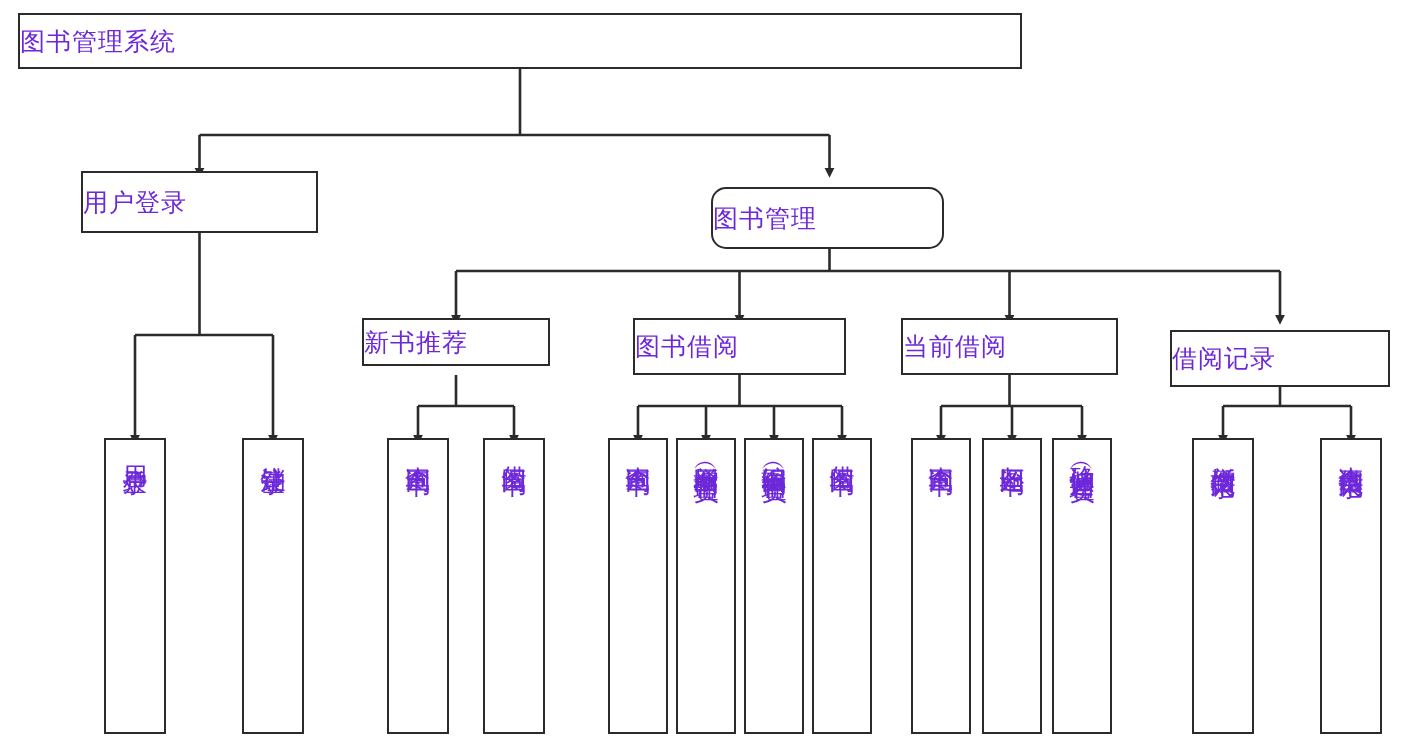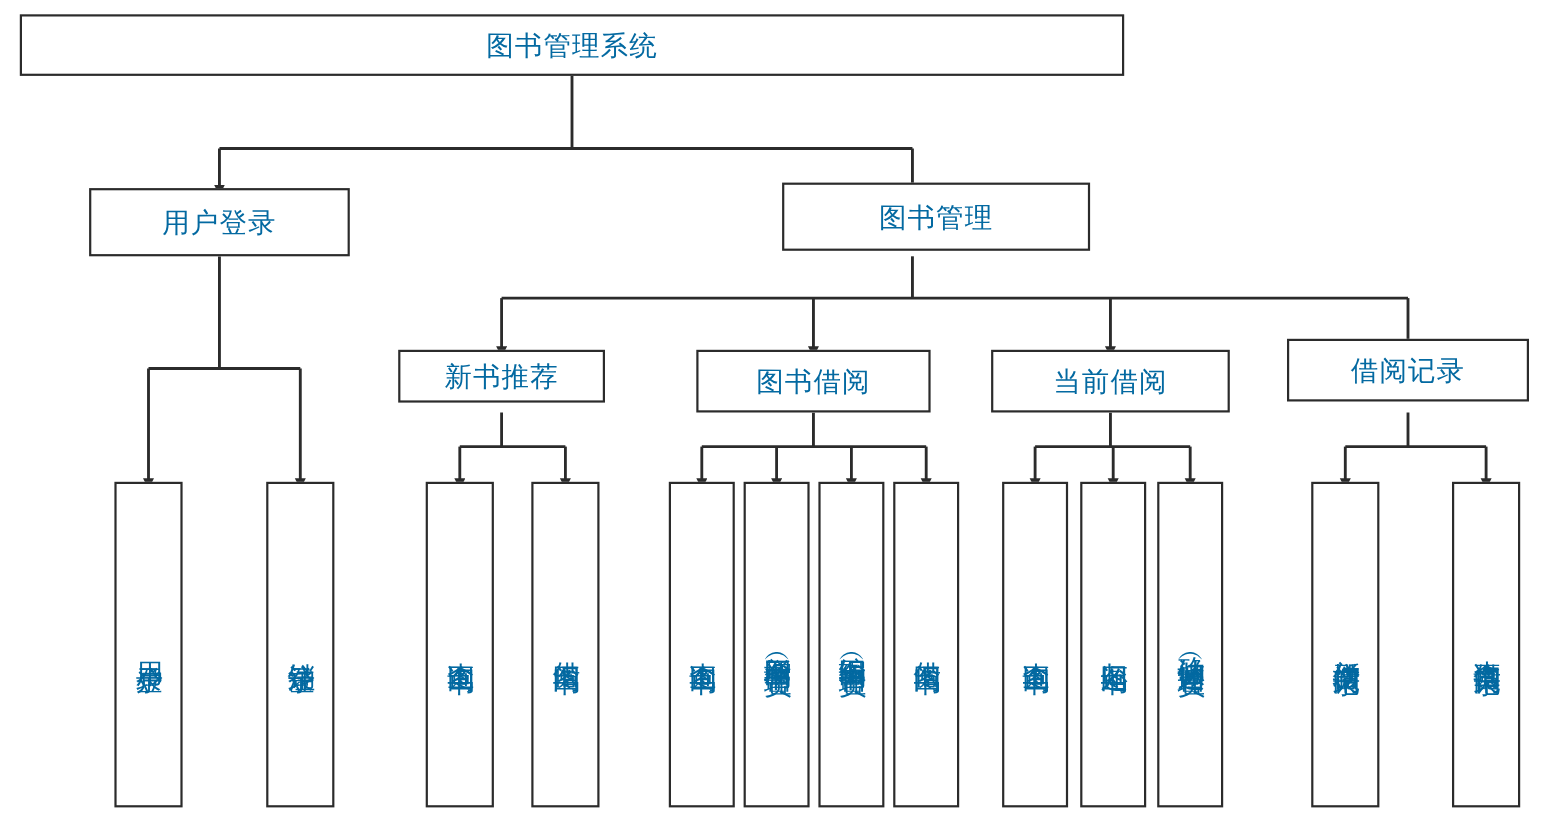--- a/index.html
+++ b/index.html
@@ -5,22 +5,22 @@
   html,body{margin:0;padding:0;background:#ffffff;}
   body{
     width:1405px;height:747px;overflow:hidden;
     font-family:"Liberation Sans","DejaVu Sans",sans-serif;
   }
   #stage{position:relative;width:1405px;height:747px;background:#fff;}
   svg#wires{position:absolute;left:0;top:0;width:1405px;height:747px;}
   .node{
     position:absolute;box-sizing:border-box;
     background:#ffffff;border:2.5px solid #2b2b2b;
-    display:flex;align-items:center;justify-content:center;
-    color:#0369a1;
+    display:flex;align-items:center;
+    color:#6d28d9;
   }
   .node.h{font-size:25px;letter-spacing:1px;}
   .node.v{
     writing-mode:vertical-rl;text-orientation:upright;
     font-size:25px;line-height:1.08;letter-spacing:2px;
     padding:6px 0;
   }
   .node.v > span{
     writing-mode:vertical-rl;text-orientation:upright;
     display:block;text-align:center;white-space:normal;
@@ -79,34 +79,34 @@
       </g>
   </svg>
 
   <div class="node h" style="left: 18px; top: 13px; width: 1004px; height: 56px;">
       <span>图书管理系统</span>
     </div>
 
   <div class="node h" style="left: 81px; top: 171px; width: 237px; height: 62px;">
       <span>用户登录</span>
     </div>
-  <div class="node h" style="left: 711px; top: 166px; width: 280px; height: 62px;">
+  <div class="node h" style="left: 711px; top: 187px; width: 233px; height: 62px; border-radius: 15px;">
       <span>图书管理</span>
     </div>
 
   <div class="node h" style="left: 362px; top: 318px; width: 188px; height: 48px;">
       <span>新书推荐</span>
     </div>
   <div class="node h" style="left: 633px; top: 318px; width: 213px; height: 57px;">
       <span>图书借阅</span>
     </div>
   <div class="node h" style="left: 901px; top: 318px; width: 217px; height: 57px;">
       <span>当前借阅</span>
     </div>
-  <div class="node h" style="left: 1170px; top: 308px; width: 220px; height: 57px;">
+  <div class="node h" style="left: 1170px; top: 330px; width: 220px; height: 57px;">
       <span>借阅记录</span>
     </div>
 
   <div class="node v" style="left: 104px; top: 438px; width: 62px; height: 296px;">
       <span>用户登录</span>
     </div>
   <div class="node v" style="left: 242px; top: 438px; width: 62px; height: 296px;">
       <span>注销登录</span>
     </div>
 

